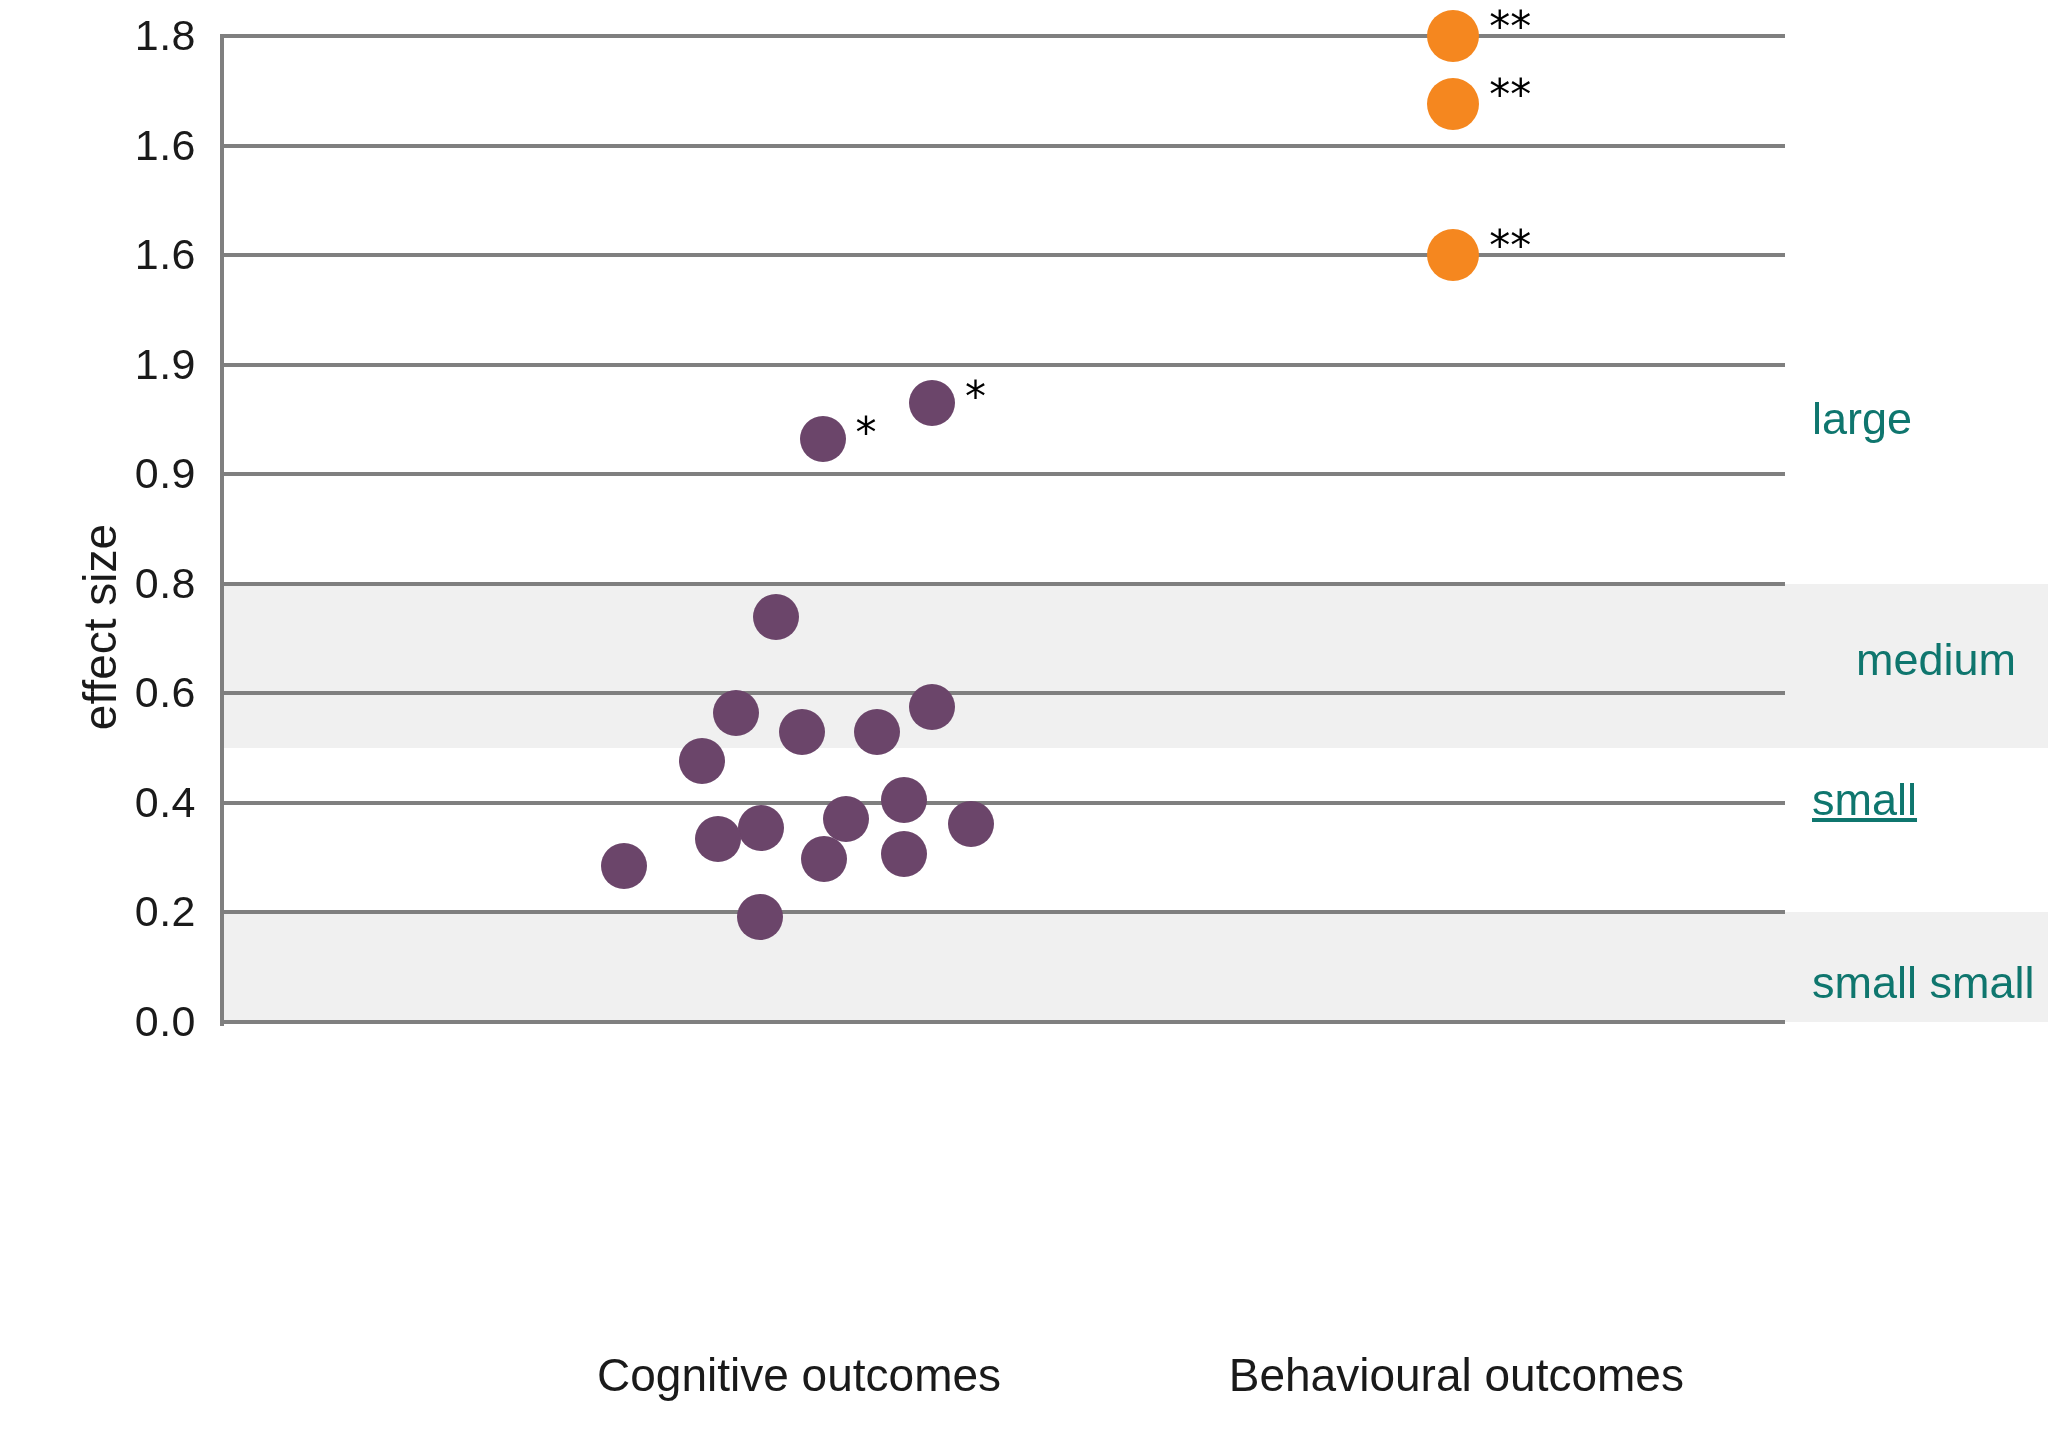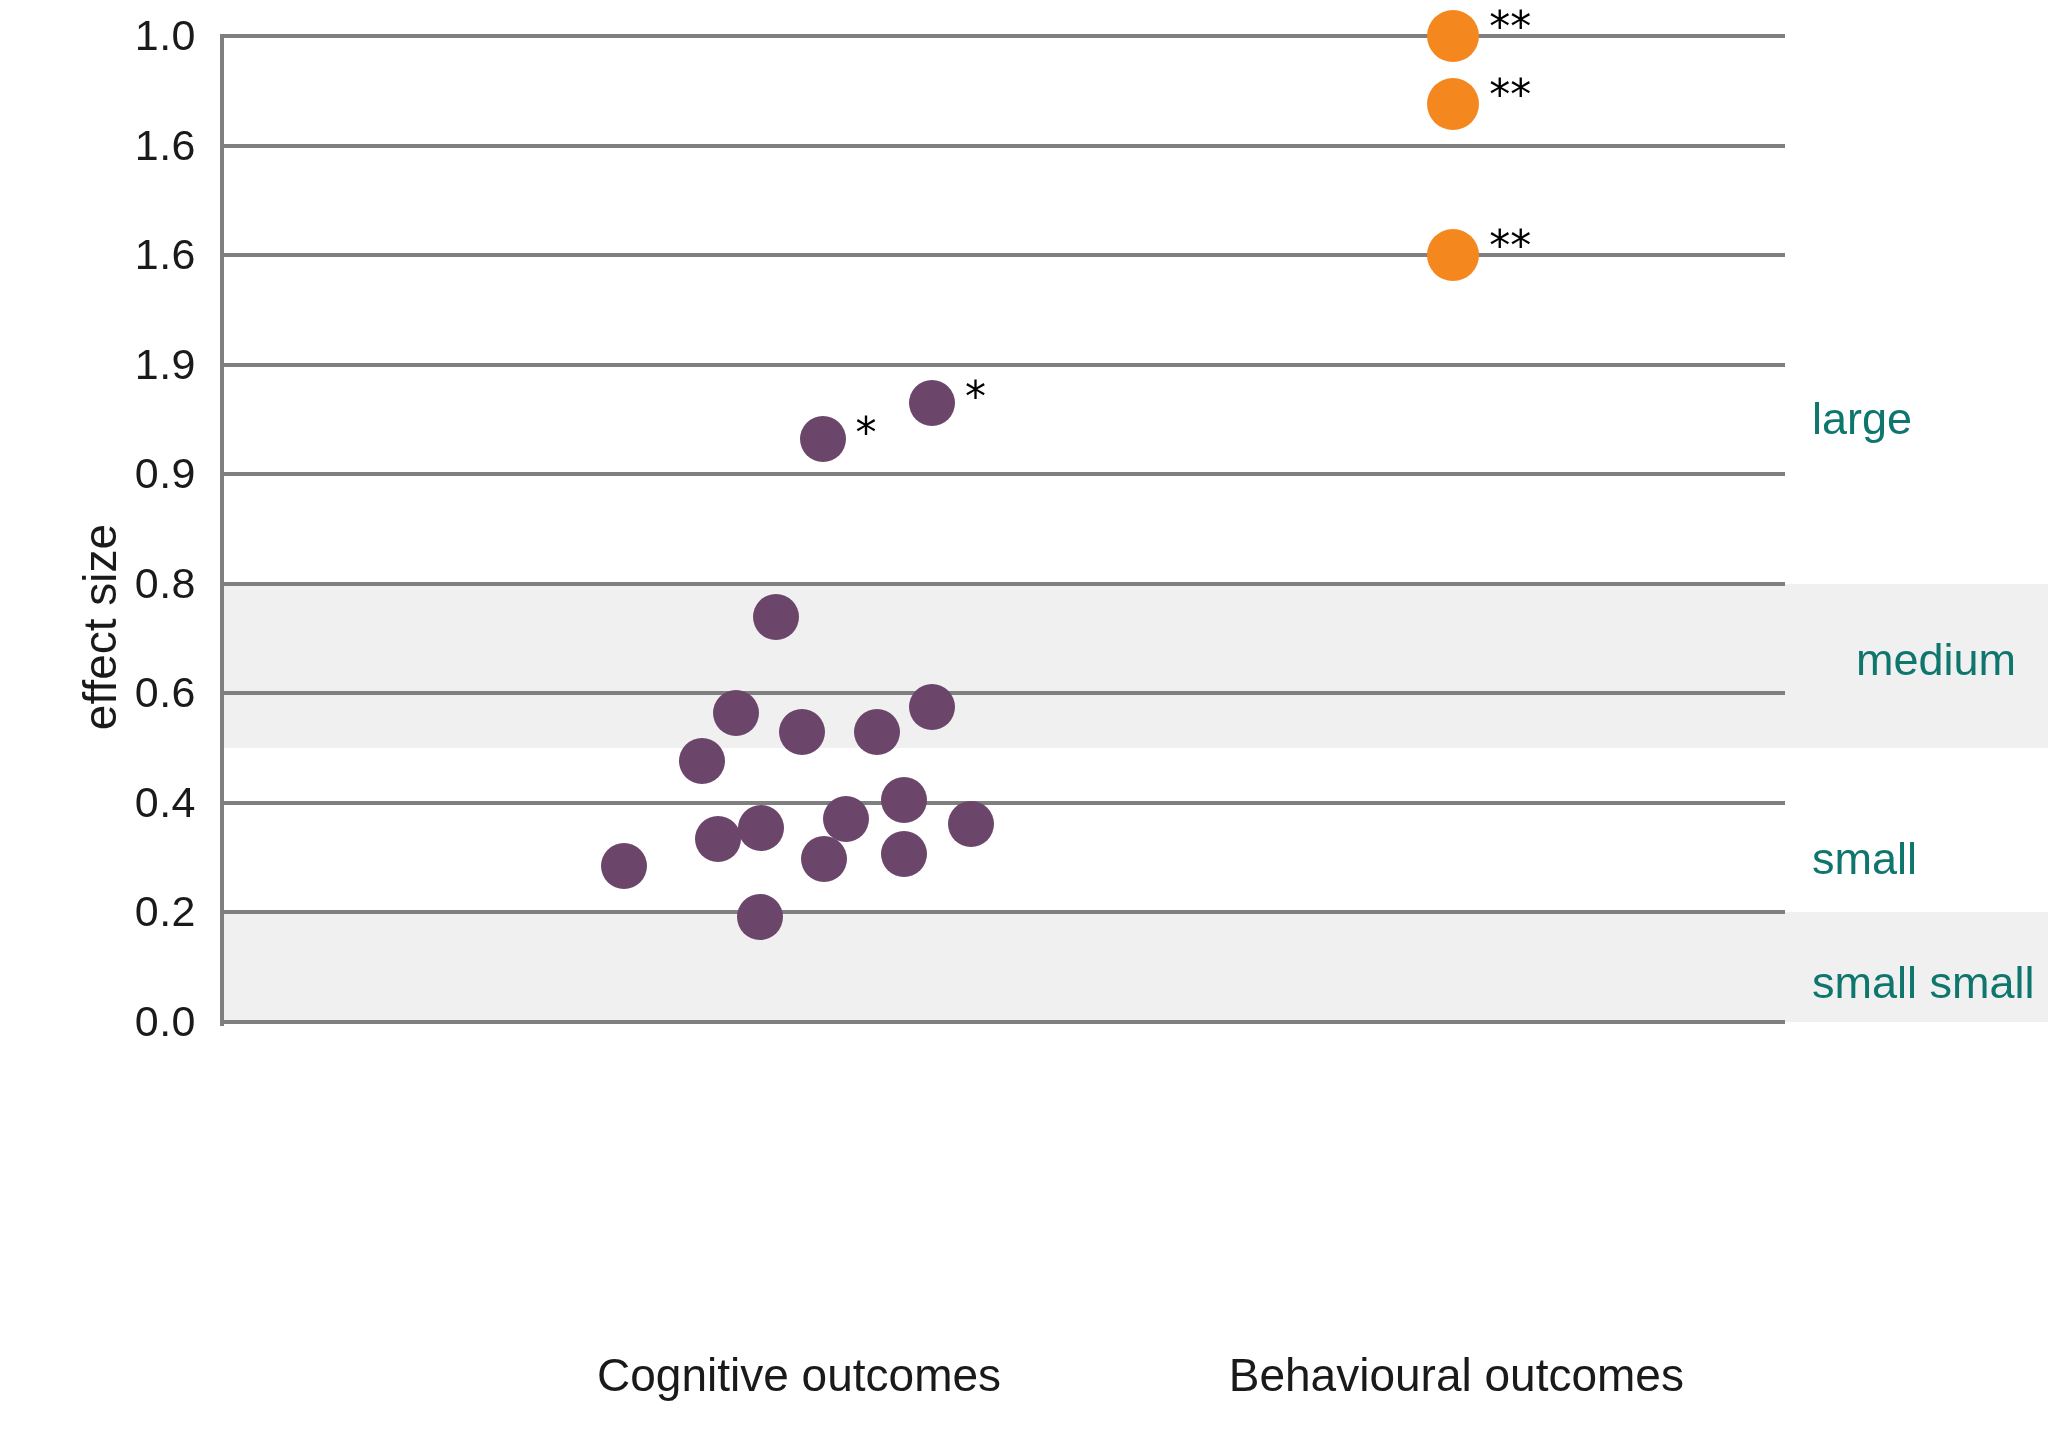--- a/index.html
+++ b/index.html
@@ -80,30 +80,30 @@
       <div class="ytick-wrap" style="top: 342.667px;">
         <div class="ytick">1.9</div>
       </div>
       <div class="ytick-wrap" style="top: 233.111px;">
         <div class="ytick">1.6</div>
       </div>
       <div class="ytick-wrap" style="top: 123.556px;">
         <div class="ytick">1.6</div>
       </div>
       <div class="ytick-wrap" style="top: 14px;">
-        <div class="ytick">1.0</div>
+        <div class="ytick">1.8</div>
       </div>
     </div>
 
   <div class="ylabel">effect size</div>
 
   <div id="magnitudes">
       <div class="magnitude" style="top: 392.706px;">large</div>
       <div class="magnitude" style="top: 633.728px; margin-left: 44px;">medium</div>
-      <div class="magnitude" style="top: 833px;">small</div>
+      <div class="magnitude" style="top: 774px; text-decoration: underline;">small</div>
       <div class="magnitude" style="top: 956.917px;">small small</div>
     </div>
 
   <div id="points">
       <div class="dot cognitive" style="left: 909.075px; top: 380.011px;"></div>
       <div class="sig" style="left: 965.075px; top: 376.011px;">*</div>
       <div class="dot cognitive" style="left: 799.525px; top: 415.617px;"></div>
       <div class="sig" style="left: 855.525px; top: 411.617px;">*</div>
       <div class="dot cognitive" style="left: 752.575px; top: 593.644px;"></div>
       <div class="dot cognitive" style="left: 713.45px; top: 689.506px;"></div>

